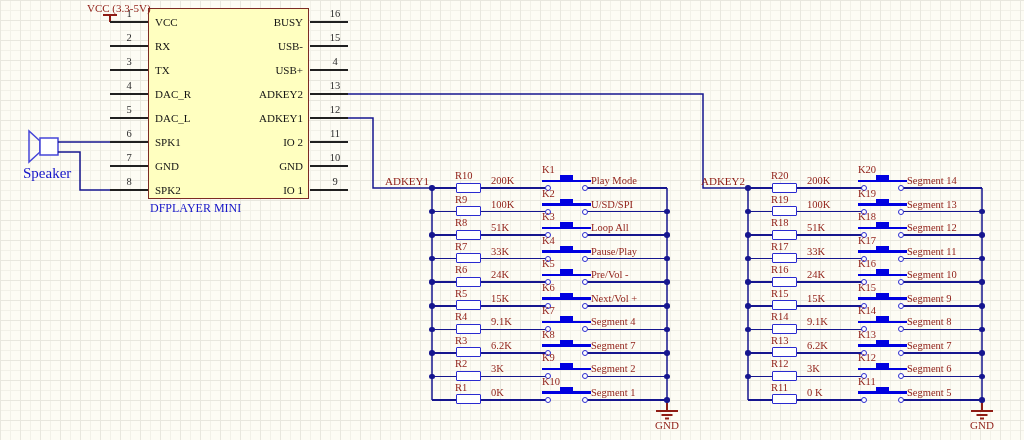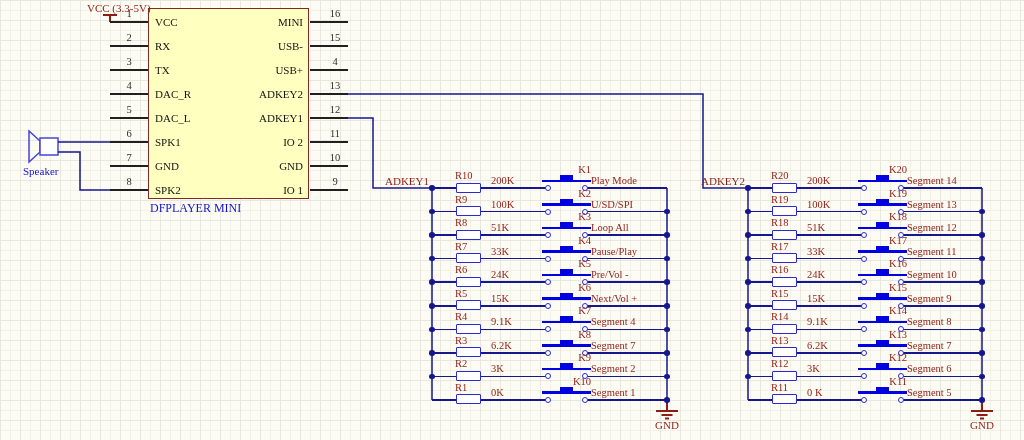--- a/index.html
+++ b/index.html
@@ -23,21 +23,21 @@
   .pin-col{position:absolute;width:0;height:0;}
   .pin{position:absolute;left:0;width:0;height:0;overflow:visible;}
   .stub{position:absolute;left:0;top:-0.75px;width:38px;height:1.5px;background:#202020;}
   .pin-num{position:absolute;top:-14px;font-size:10.5px;line-height:11px;color:#2e2e2e;text-align:center;white-space:nowrap;}
   .pin-num-l{left:6px;width:26px;}
   .pin-num-r{left:12px;width:26px;}
   .pin-name{position:absolute;top:-6px;font-size:11px;line-height:12px;color:#141414;white-space:nowrap;}
   .pin-name-l{left:45px;}
   .pin-name-r{left:-96px;width:89px;text-align:right;}
   .ic-label{left:150px;top:201px;font-size:12px;color:#1515C8;}
-  .speaker-label{left:23px;top:165px;font-size:11px;color:#1515C8;}
+  .speaker-label{left:23px;top:165px;font-size:15px;color:#1515C8;}
   .net-label{font-size:11px;color:#8F1D15;}
   .vcc-label{left:87px;top:2px;font-size:11px;color:#8F1D15;}
   .gnd-label{font-size:11px;color:#8F1D15;text-align:center;width:44px;}
   .network{position:absolute;height:0;}
   .row{position:absolute;left:0;width:100%;height:0;overflow:visible;}
   .wire{position:absolute;top:-0.75px;height:1.5px;background:#16168F;}
   .wire-a{left:0;width:26px;}
   .wire-b{left:49px;width:66px;}
   .wire-c{left:155px;right:0;}
   .res{position:absolute;left:24px;top:-5.5px;width:23px;height:8px;background:#ffffff;border:1.5px solid #2A2AD0;border-radius:1px;}
@@ -47,21 +47,21 @@
   .key-bar{position:absolute;left:110px;top:-8.5px;width:49px;height:2.5px;background:#0000E0;}
   .key-act{position:absolute;left:128px;top:-13px;width:13px;height:4.5px;background:#0000E0;}
   .dot{position:absolute;top:-2.75px;width:5.5px;height:5.5px;background:#16168F;border-radius:50%;}
   .dot-l{left:-2.75px;}
   .dot-r{right:-2.75px;}
   .network .row:first-child .dot-r{display:none;}
   .network .row:last-child .dot-l{display:none;}
   .rlbl{position:absolute;font-size:10.5px;line-height:11px;color:#8F1D15;white-space:nowrap;}
   .lbl-ref{left:23px;top:-18px;}
   .lbl-val{left:59px;top:-13px;}
-  .lbl-key{left:110px;width:49px;top:-24px;text-align:right;}
+  .lbl-key{left:110px;width:49px;top:-24px;text-align:left;}
   .lbl-func{left:159px;top:-13px;}
 </style>
 </head>
 <body>
 
 <div class="canvas">
 
   <svg class="layer" width="1024" height="440" viewBox="0 0 1024 440">
 
     <g stroke="#8F1D15" stroke-width="2" fill="none">
@@ -143,21 +143,21 @@
       <span class="pin-num pin-num-l">8</span>
       <span class="pin-name pin-name-l">SPK2</span>
     </div>
     </div>
 
   <div class="pin-col" style="left:310px;top:22px;">
 
   <div class="pin" style="top: 0px;">
       <div class="stub"></div>
       <span class="pin-num pin-num-r">16</span>
-      <span class="pin-name pin-name-r">MINI</span>
+      <span class="pin-name pin-name-r">BUSY</span>
     </div>
       <div class="pin" style="top: 24px;">
       <div class="stub"></div>
       <span class="pin-num pin-num-r">15</span>
       <span class="pin-name pin-name-r">USB-</span>
     </div>
       <div class="pin" style="top: 48px;">
       <div class="stub"></div>
       <span class="pin-num pin-num-r">4</span>
       <span class="pin-name pin-name-r">USB+</span>

